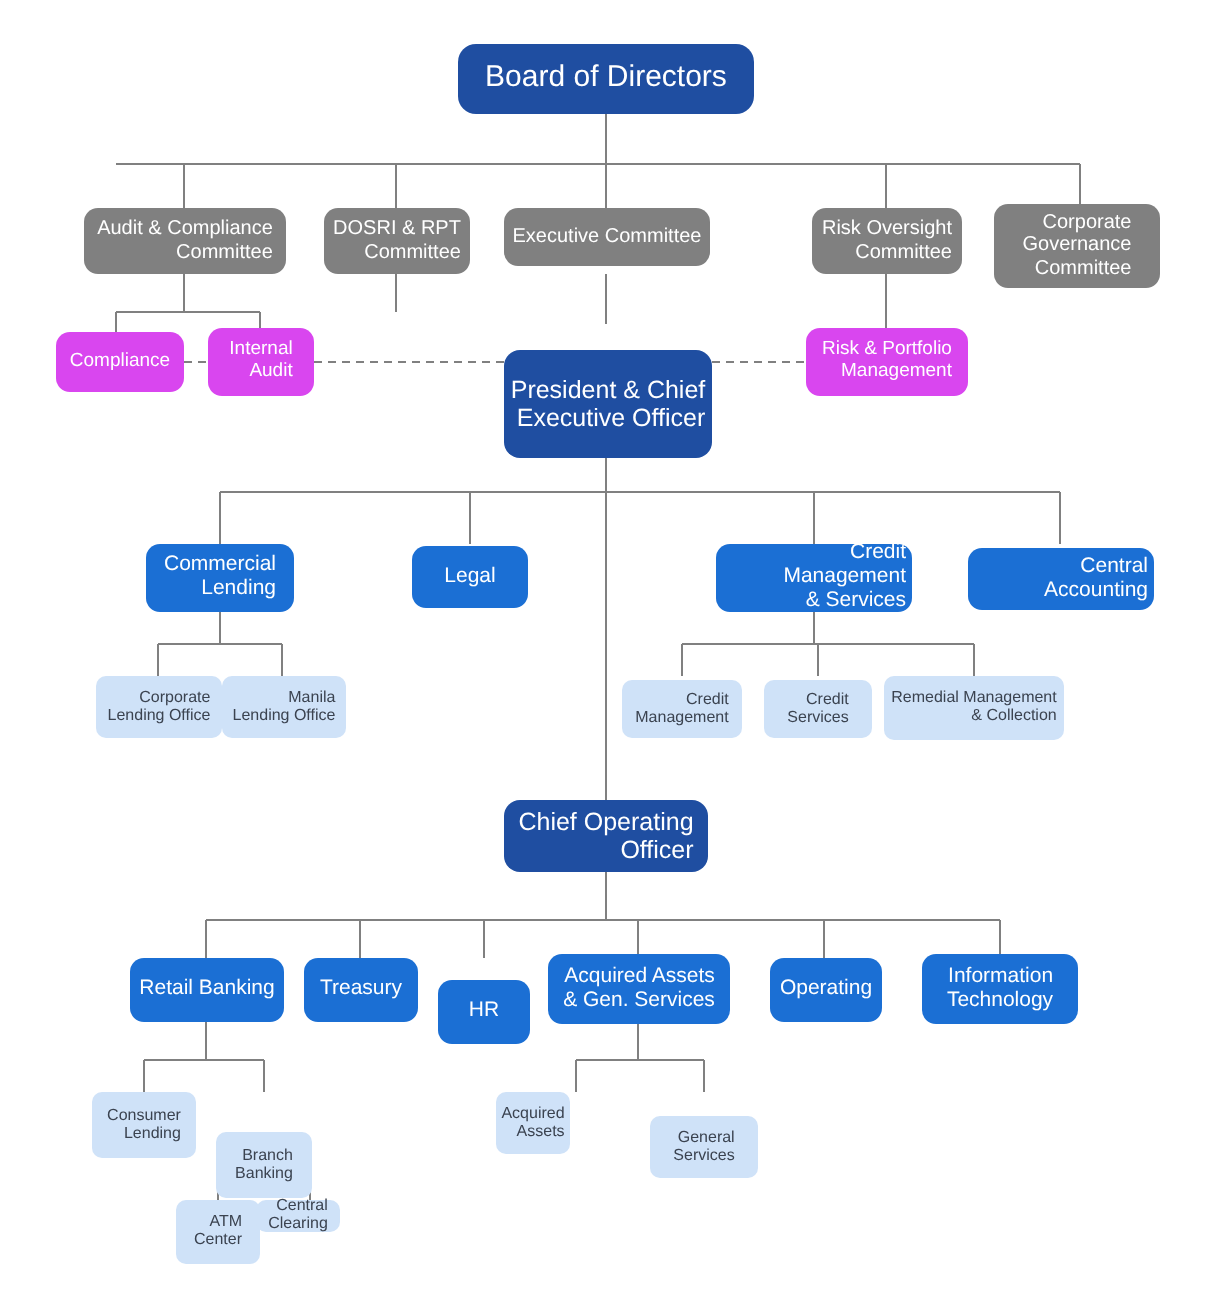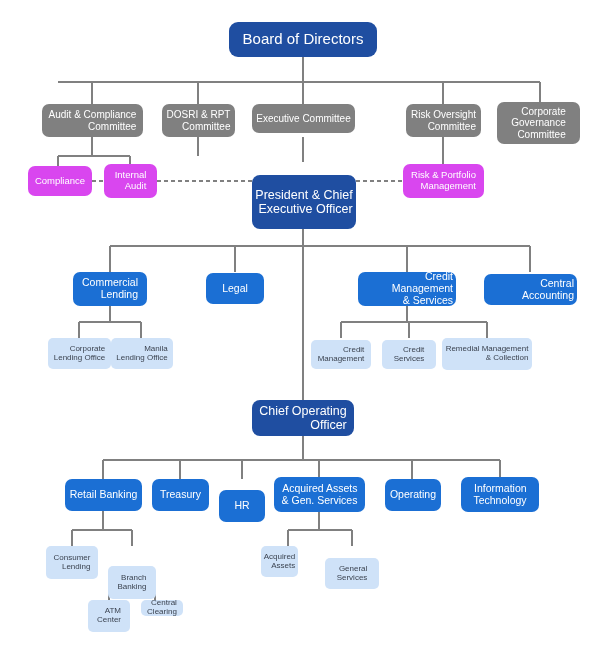--- a/index.html
+++ b/index.html
@@ -195,23 +195,23 @@
   <div class="node lvl-blue" style="left:274px; top:477px; width:91px; height:35px;">Acquired Assets
 &amp; Gen. Services</div>
   <div class="node lvl-blue" style="left:385px; top:479px; width:56px; height:32px;">Operating</div>
   <div class="node lvl-blue" style="left:461px; top:477px; width:78px; height:35px;">Information
 Technology</div>
 
   <div class="node lvl-light" style="left:46px; top:546px; width:52px; height:33px;">Consumer
 Lending</div>
   <div class="node lvl-light" style="left:108px; top:546px; width:48px; height:33px;margin-top:20px;">Branch
 Banking</div>
-  <div class="node lvl-light" style="left:261px; top:546px; width:37px; height:31px;">Acquired
+  <div class="node lvl-light" style="left:248px; top:546px; width:37px; height:31px;">Acquired
 Assets</div>
   <div class="node lvl-light" style="left:325px; top:546px; width:54px; height:31px;margin-top:12px;">General
 Services</div>
 
   <div class="node lvl-light" style="left:88px; top:600px; width:42px; height:32px;">ATM
 Center</div>
-  <div class="node lvl-light" style="left:141px; top:600px; width:42px; height:16px;">Central
+  <div class="node lvl-light" style="left:128px; top:600px; width:42px; height:16px;">Central
 Clearing</div>
 
 </div>
 
 </body></html>

